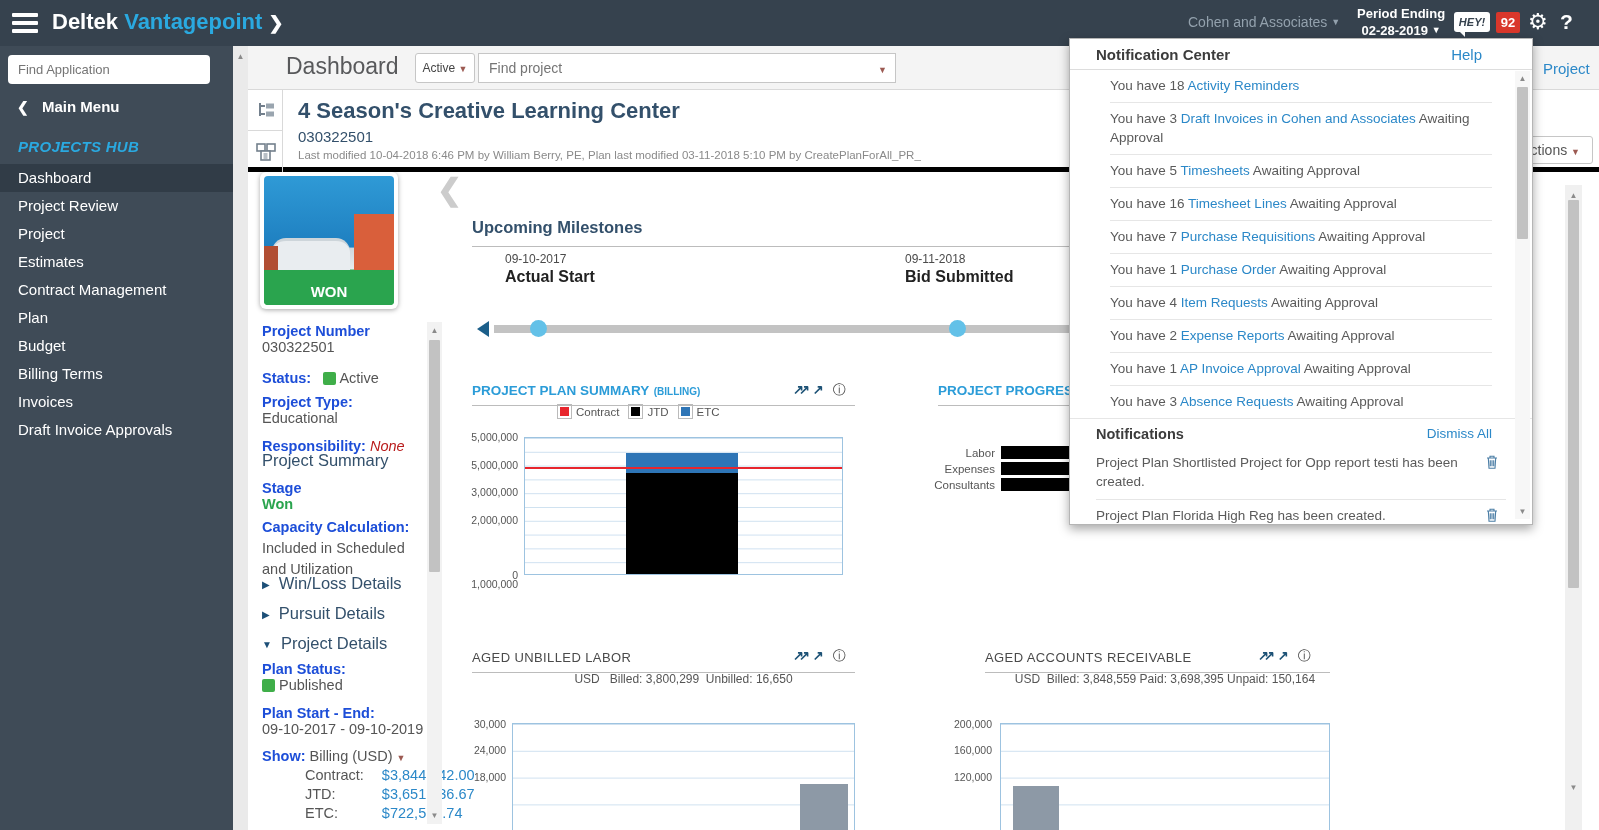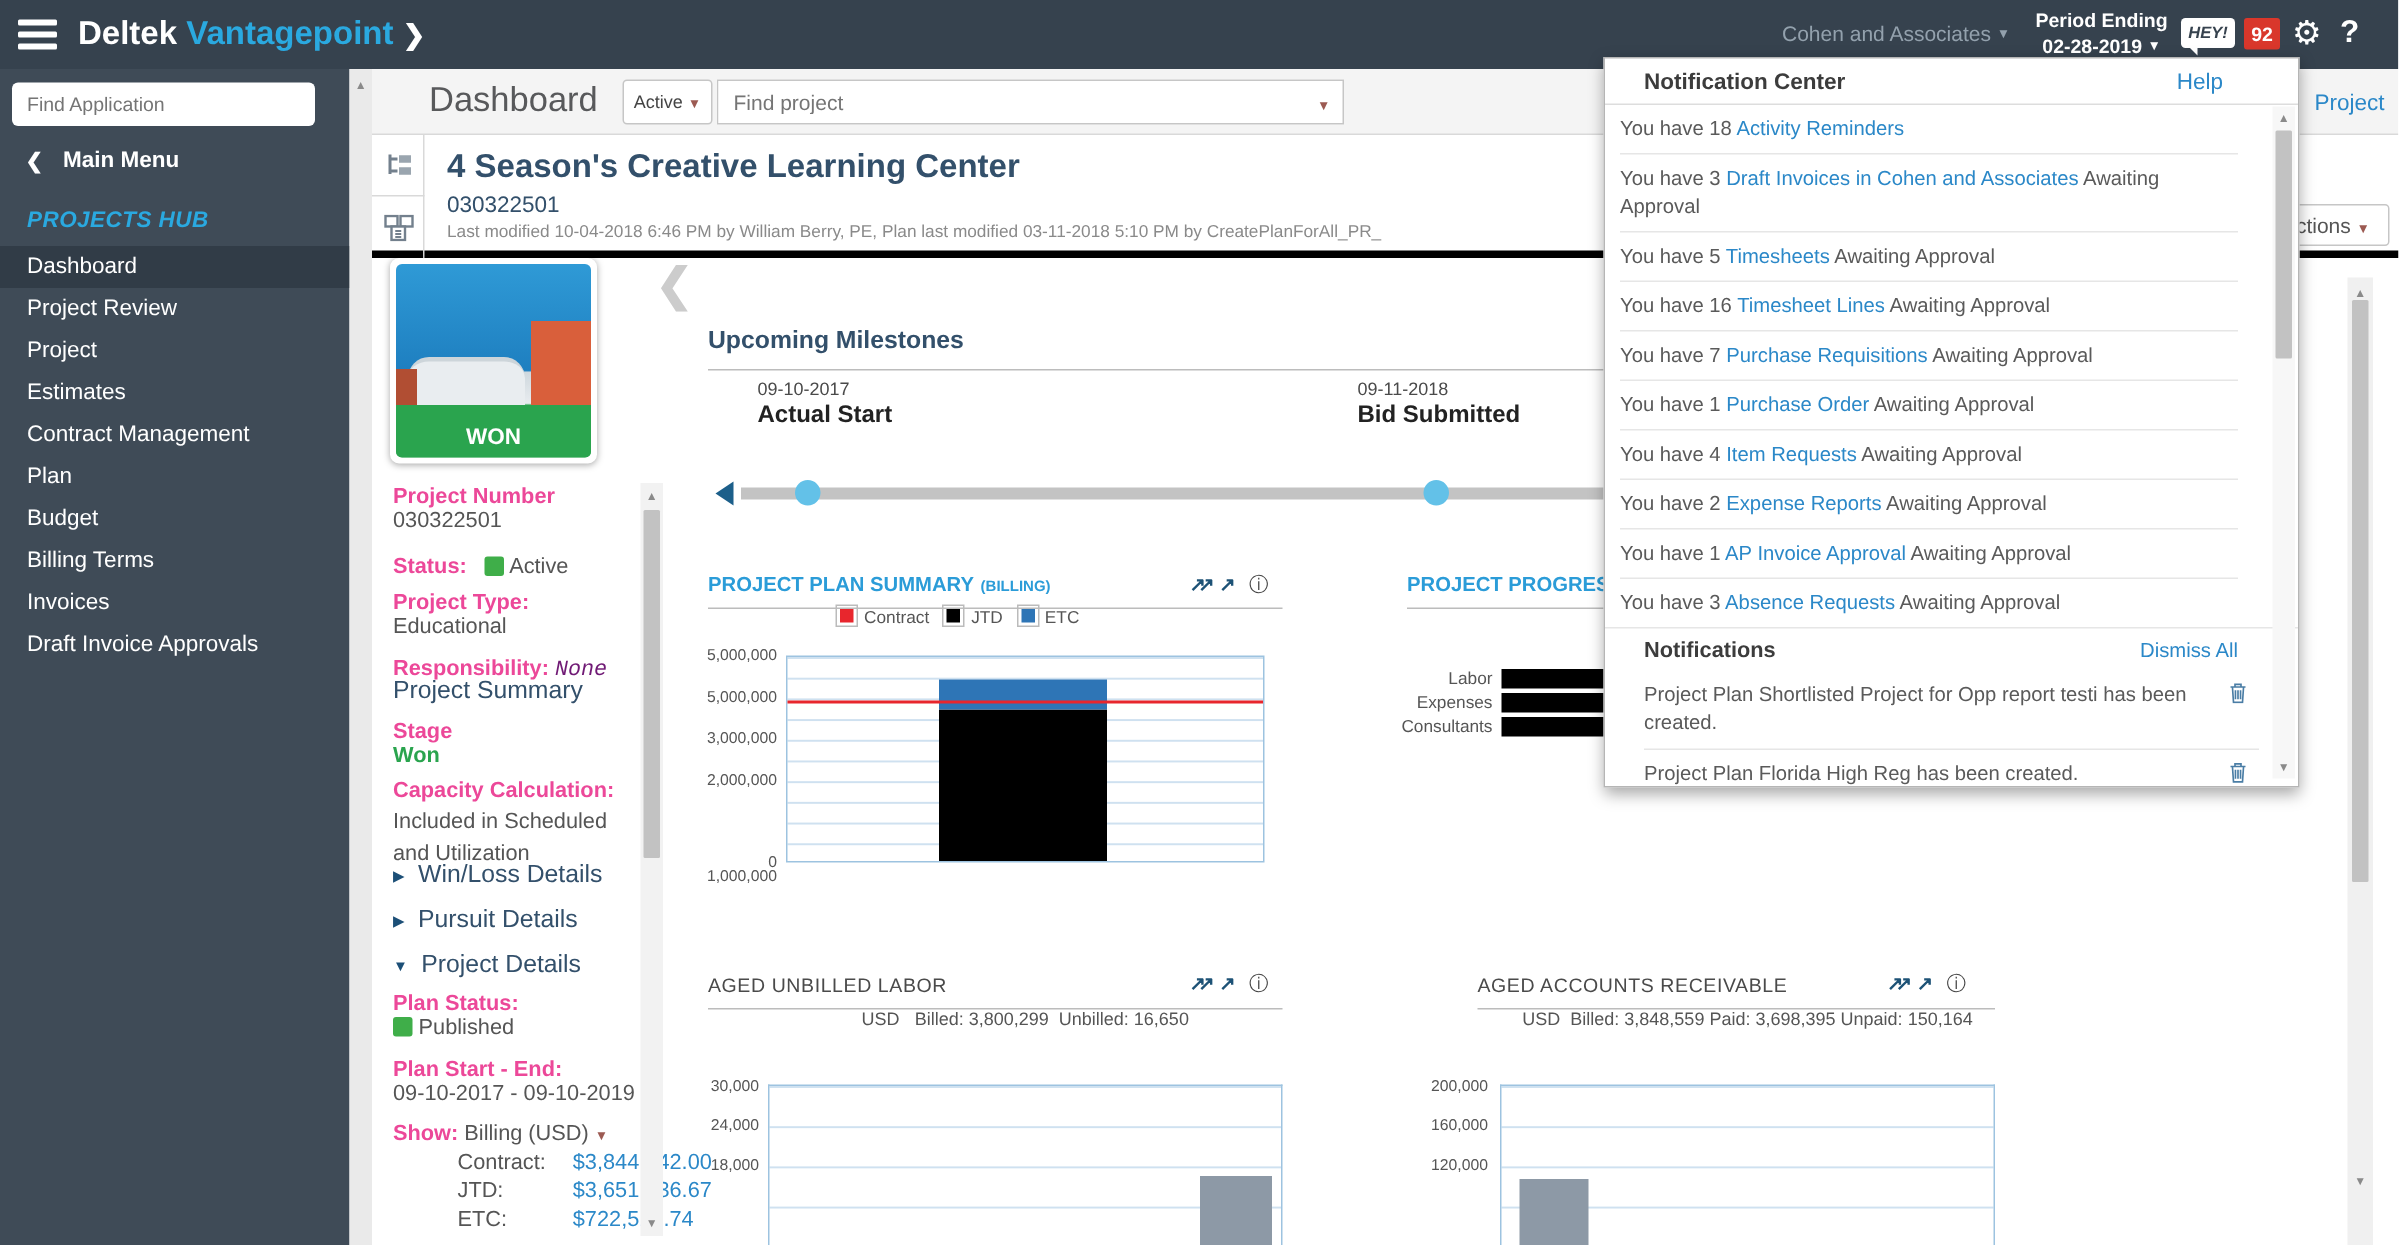--- a/index.html
+++ b/index.html
@@ -68,21 +68,21 @@
   
   .ms-title { position:absolute; left:472px; top:218px; width:608px; color:#33506b; font-size:16.5px; font-weight:600; border-bottom:1px solid #bcbcbc; padding-bottom:9px; }
   .ms-date { color:#4a4a4a; font-size:12px; }
   .ms-label { color:#222; font-size:16px; font-weight:bold; margin-top:2px; }
   .slider-arrow { position:absolute; left:477px; top:321px; width:0; height:0; border-top:8px solid transparent; border-bottom:8px solid transparent; border-right:12px solid #1c5f8a; cursor:pointer; }
   .slider-track { position:absolute; left:494px; top:325px; width:1030px; height:8px; background:#c3c3c3; cursor:pointer; }
   .slider-dot { position:absolute; top:-5px; width:17px; height:17px; border-radius:50%; background:#63c1e8; cursor:pointer; }
 
   
   .ip { position:absolute; font-size:14.5px; color:#555; }
-  .ip b { color:#ec4899; }
+  .ip b { color:#1d4ed8; }
   .ip-head { position:absolute; color:#33506b; font-size:16.5px; }
   .greensq { display:inline-block; width:13px; height:13px; background:#3fae49; border-radius:2px; vertical-align:-2px; }
   .tri { color:#1c4f77; font-size:10px; margin-right:9px; vertical-align:1px; }
   .bluelink { color:#2b88c8; cursor:pointer; }
   .maroon-caret { color:#9c5a52; font-size:9px; }
 
   .vscroll { position:absolute; width:15px; background:#f2f2f2; }
   .vthumb { position:absolute; left:2px; width:11px; background:#c2c2c2; border-radius:1px; cursor:pointer; }
 
   
@@ -97,21 +97,21 @@
   .plot { position:absolute; border:1px solid #9dc3e0; background-image:linear-gradient(to bottom,#cfe1f0 1px,transparent 1px); }
   .ylab { position:absolute; width:62px; text-align:right; font-size:10.5px; color:#555; }
   .statline { position:absolute; font-size:12px; color:#555; text-align:center; }
   .graybar { position:absolute; background:#8d99a6; bottom:0; }
 
   
   .popup { position:absolute; left:1069px; top:38px; width:464px; height:487px; background:#fff; border:1px solid #b5b5b5; box-shadow:0 4px 10px rgba(0,0,0,.35); z-index:50; overflow:hidden; }
   .popup-head { height:31px; border-bottom:1px solid #ddd; position:relative; }
   .popup-head .t { position:absolute; left:26px; top:7px; font-size:15px; font-weight:bold; color:#3c3c3c; }
   .popup-head .h { position:absolute; right:50px; top:7px; font-size:15px; color:#2b88c8; cursor:pointer; }
-  .nc-list { margin:0 40px 0 10px; }
+  .nc-list { margin:0 40px 0 40px; }
   .nc-item { border-bottom:1px solid #e6e6e6; padding:6px 0 7px 0; font-size:13.5px; color:#5a5a5a; line-height:19px; }
   .nc-item a { color:#2b88c8; text-decoration:none; cursor:pointer; }
   .nf-head { position:relative; height:28px; margin:0 40px 0 26px; }
   .nf-head .t { position:absolute; left:0; top:7px; font-size:14.5px; font-weight:bold; color:#3c3c3c; }
   .nf-head .d { position:absolute; right:0; top:7px; font-size:13.5px; color:#2b88c8; cursor:pointer; }
   .nf-item { position:relative; border-bottom:1px solid #e6e6e6; margin:0 26px; padding:6px 34px 8px 0; font-size:13.5px; color:#5a5a5a; line-height:19px; }
   .trash { position:absolute; right:8px; top:8px; cursor:pointer; }
 
   .mainscroll { position:absolute; left:1565px; top:185px; width:17px; height:645px; background:#f0f0f0; }
 </style>
@@ -241,21 +241,21 @@
     <b>Status:</b>
     <span class="greensq" style="margin-left:8px;"></span>
     <span>Active</span>
   </div>
   <div class="ip" style="left:262px; top:394px;">
     <b>Project Type:</b><br>
     <span>Educational</span>
   </div>
   <div class="ip" style="left:262px; top:438px;">
     <b>Responsibility:</b>
-    <span style="font-style:italic; color:#701a75;font-family:Liberation Mono, monospace;">None</span>
+    <span style="font-style:italic; color:#b91c1c;">None</span>
   </div>
   <div class="ip-head" style="left:262px; top:451px;">Project Summary</div>
   <div class="ip" style="left:262px; top:480px;">
     <b>Stage</b><br>
     <span style="color:#2aa44e; font-weight:bold;">Won</span>
   </div>
   <div class="ip" style="left:262px; top:517px; line-height:21px;">
     <b>Capacity Calculation:</b><br>
     <span>Included in Scheduled</span><br>
     <span>and Utilization</span>

